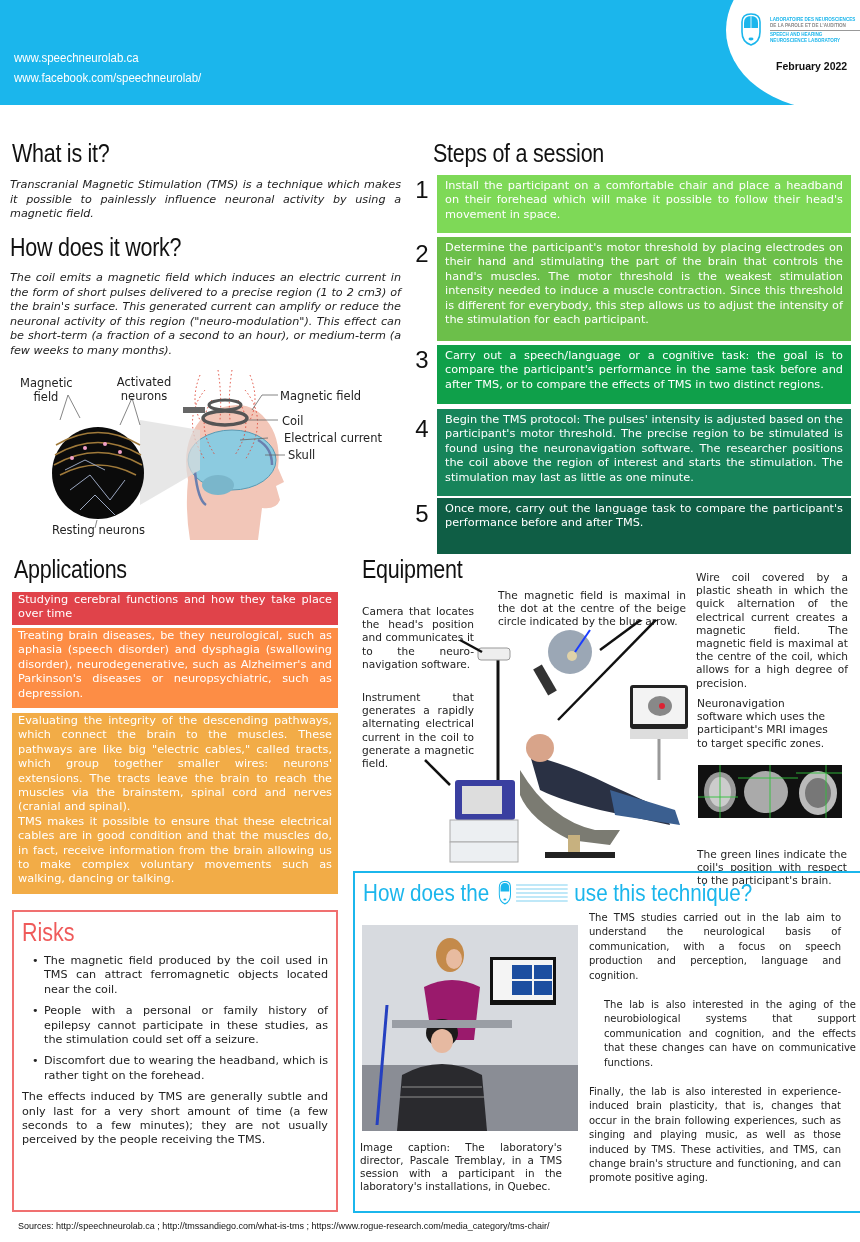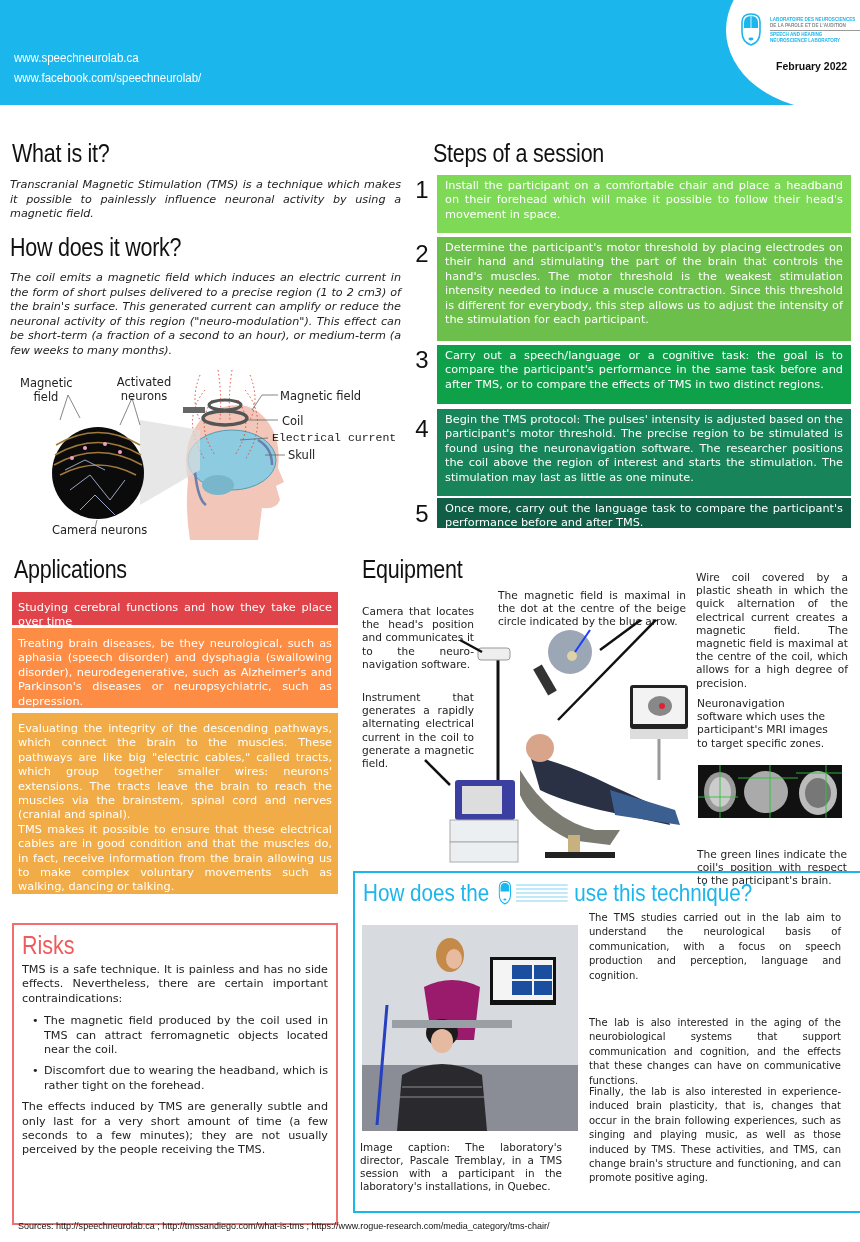--- a/index.html
+++ b/index.html
@@ -21,24 +21,24 @@
 
   
   h2 { position: absolute; font-family: "Liberation Sans", sans-serif; font-weight: normal; font-size: 25px; color: #111; letter-spacing: -0.3px; transform: scaleX(0.86); transform-origin: left; white-space: nowrap; }
   .body-text { position: absolute; font-size: 11.2px; line-height: 14.6px; text-align: justify; color: #222; font-family: "DejaVu Sans", sans-serif; font-style: italic; }
 
   
   .step-num { position: absolute; font-family: "Liberation Sans", sans-serif; font-size: 24px; color: #111; width: 20px; text-align: center; }
   .step-box { position: absolute; left: 437px; width: 414px; color: #fff; font-size: 11.3px; line-height: 14.4px; text-align: justify; padding: 4px 8px; }
 
   
-  .app-box { position: absolute; left: 12px; width: 326px; color: #fff; font-size: 11.3px; line-height: 14.4px; text-align: justify; padding: 9px 6px; }
-
-  
-  .risks { position: absolute; left: 12px; top: 910px; width: 326px; height: 302px; border: 2px solid #f07070; padding: 6px 8px; margin-top: 13px; }
+  .app-box { position: absolute; left: 12px; width: 326px; color: #fff; font-size: 11.3px; line-height: 14.4px; text-align: justify; padding: 1px 6px; }
+
+  
+  .risks { position: absolute; left: 12px; top: 910px; width: 326px; height: 302px; border: 2px solid #f07070; padding: 6px 8px; }
   .risks h3 { font-family: "Liberation Sans", sans-serif; font-weight: normal; font-size: 25px; color: #ef5a5a; transform: scaleX(0.86); transform-origin: left; line-height: 28px; }
   .risks p, .risks li { font-size: 11.2px; line-height: 14.4px; text-align: justify; }
   .risks ul { list-style: none; margin: 8px 0 6px 10px; }
   .risks li { position: relative; padding-left: 12px; margin-bottom: 7px; }
   .risks li::before { content: "•"; position: absolute; left: 0; top: 0; }
 
   
   .eq-text { position: absolute; font-size: 10.6px; line-height: 13.2px; text-align: justify; color: #222; }
 
   
@@ -146,57 +146,57 @@
     </g>
   </svg>
   <div class="lbl" style="left:20px; top:376px; text-align:center; width:52px;">
       <div>Magnetic</div>
       <div>field</div>
     </div>
   <div class="lbl" style="left:113px; top:375px; text-align:center; width:62px;">
       <div>Activated</div>
       <div>neurons</div>
     </div>
-  <div class="lbl" style="left:52px; top:523px;">Camera neurons</div>
+  <div class="lbl" style="left:52px; top:523px;">Resting neurons</div>
   <div class="lbl" style="left:280px; top:389px;">Magnetic field</div>
   <div class="lbl" style="left:282px; top:414px;">Coil</div>
-  <div class="lbl" style="left:272px; top:431px;font-family:Liberation Mono, monospace;">Electrical current</div>
+  <div class="lbl" style="left:284px; top:431px;">Electrical current</div>
   <div class="lbl" style="left:288px; top:448px;">Skull</div>
 </div>
 
 <h2 style="left:433px; top:139px;">Steps of a session</h2>
 
 <div class="step-num" style="left:412px; top:176px;">1</div>
 <div class="step-box" style="top:175px; height:58px; background:#7ed957;">Install the participant on a comfortable chair and place a headband on their forehead which will make it possible to follow their head's movement in space.</div>
 
 <div class="step-num" style="left:412px; top:240px;">2</div>
 <div class="step-box" style="top:237px; height:104px; background:#6cbf4a;">Determine the participant's motor threshold by placing electrodes on their hand and stimulating the part of the brain that controls the hand's muscles. The motor threshold is the weakest stimulation intensity needed to induce a muscle contraction. Since this threshold is different for everybody, this step allows us to adjust the intensity of the stimulation for each participant.</div>
 
 <div class="step-num" style="left:412px; top:346px;">3</div>
 <div class="step-box" style="top:345px; height:59px; background:#0fa04a;">Carry out a speech/language or a cognitive task: the goal is to compare the participant's performance in the same task before and after TMS, or to compare the effects of TMS in two distinct regions.</div>
 
 <div class="step-num" style="left:412px; top:415px;">4</div>
 <div class="step-box" style="top:409px; height:87px; background:#17845a;">Begin the TMS protocol: The pulses' intensity is adjusted based on the participant's motor threshold. The precise region to be stimulated is found using the neuronavigation software. The researcher positions the coil above the region of interest and starts the stimulation. The stimulation may last as little as one minute.</div>
 
 <div class="step-num" style="left:412px; top:500px;">5</div>
-<div class="step-box" style="top:498px; height:30px; background:#0f5e45;">Once more, carry out the language task to compare the participant's performance before and after TMS.</div>
+<div class="step-box" style="top:498px; height:56px; background:#0f5e45;">Once more, carry out the language task to compare the participant's performance before and after TMS.</div>
 
 <h2 style="left:14px; top:555px;">Applications</h2>
 <div class="app-box" style="top:592px; height:33px; background:#e0434a;">Studying cerebral functions and how they take place over time</div>
 <div class="app-box" style="top:628px; height:80px; background:#fd8d45;">Treating brain diseases, be they neurological, such as aphasia (speech disorder) and dysphagia (swallowing disorder), neurodegenerative, such as Alzheimer's and Parkinson's diseases or neuropsychiatric, such as depression.</div>
 <div class="app-box" style="top:713px; height:181px; background:#f2ac47;">
   <div>Evaluating the integrity of the descending pathways, which connect the brain to the muscles. These pathways are like big "electric cables," called tracts, which group together smaller wires: neurons' extensions. The tracts leave the brain to reach the muscles via the brainstem, spinal cord and nerves (cranial and spinal).</div>
   <div>TMS makes it possible to ensure that these electrical cables are in good condition and that the muscles do, in fact, receive information from the brain allowing us to make complex voluntary movements such as walking, dancing or talking.</div>
 </div>
 
 <div class="risks">
   <h3>Risks</h3>
-  <p style="margin-top:4px;">TMS is a safe technique. It is painless and has no side effects. Nevertheless, there are certain important contraindications:</p>
   <ul>
     <li>The magnetic field produced by the coil used in TMS can attract ferromagnetic objects located near the coil.</li>
+    <li>People with a personal or family history of epilepsy cannot participate in these studies, as the stimulation could set off a seizure.</li>
     <li>Discomfort due to wearing the headband, which is rather tight on the forehead.</li>
   </ul>
   <p>The effects induced by TMS are generally subtle and only last for a very short amount of time (a few seconds to a few minutes); they are not usually perceived by the people receiving the TMS.</p>
 </div>
 
 <h2 style="left:362px; top:555px;">Equipment</h2>
 <p class="eq-text" style="left:362px; top:605px; width:112px;">Camera that locates the head's position and communicates it to the neuro-navigation software.</p>
 <p class="eq-text" style="left:498px; top:589px; width:188px;">The magnetic field is maximal in the dot at the centre of the beige circle indicated by the blue arrow.</p>
 <p class="eq-text" style="left:696px; top:571px; width:152px;">Wire coil covered by a plastic sheath in which the quick alternation of the electrical current creates a magnetic field. The magnetic field is maximal at the centre of the coil, which allows for a high degree of precision.</p>
 <p class="eq-text" style="left:362px; top:691px; width:112px;">Instrument that generates a rapidly alternating electrical current in the coil to generate a magnetic field.</p>
@@ -293,17 +293,17 @@
         <line x1="40" y1="162" x2="120" y2="162"></line>
         <line x1="38" y1="172" x2="122" y2="172"></line>
       </g>
 
     <path d="M25 80 Q20 140 15 200" stroke="#2540c0" stroke-width="3" fill="none"></path>
 
     <rect x="30" y="95" width="120" height="8" fill="#9a9ea5"></rect>
   </svg>
   <p class="caption">Image caption: The laboratory's director, Pascale Tremblay, in a TMS session with a participant in the laboratory's installations, in Quebec.</p>
   <p class="para" style="top:38px;">The TMS studies carried out in the lab aim to understand the neurological basis of communication, with a focus on speech production and perception, language and cognition.</p>
-  <p class="para" style="top:143px;">The lab is also interested in the aging of the neurobiological systems that support communication and cognition, and the effects that these changes can have on communicative functions.</p>
+  <p class="para" style="top:125px;margin-left:15px;">The lab is also interested in the aging of the neurobiological systems that support communication and cognition, and the effects that these changes can have on communicative functions.</p>
   <p class="para" style="top:212px;">Finally, the lab is also interested in experience-induced brain plasticity, that is, changes that occur in the brain following experiences, such as singing and playing music, as well as those induced by TMS. These activities, and TMS, can change brain's structure and functioning, and can promote positive aging.</p>
 </div>
 
 <div class="sources">Sources: http://speechneurolab.ca ; http://tmssandiego.com/what-is-tms ; https://www.rogue-research.com/media_category/tms-chair/</div>
 
 </body></html>

